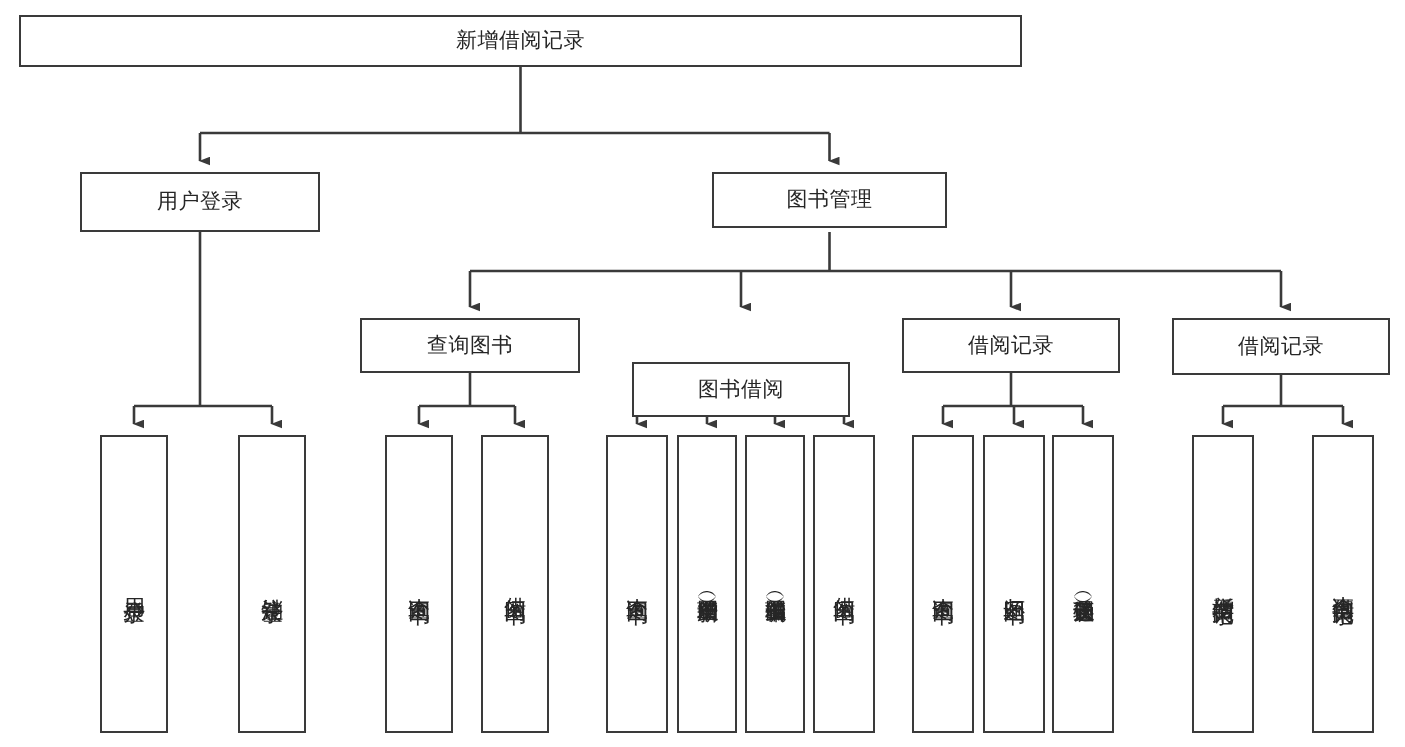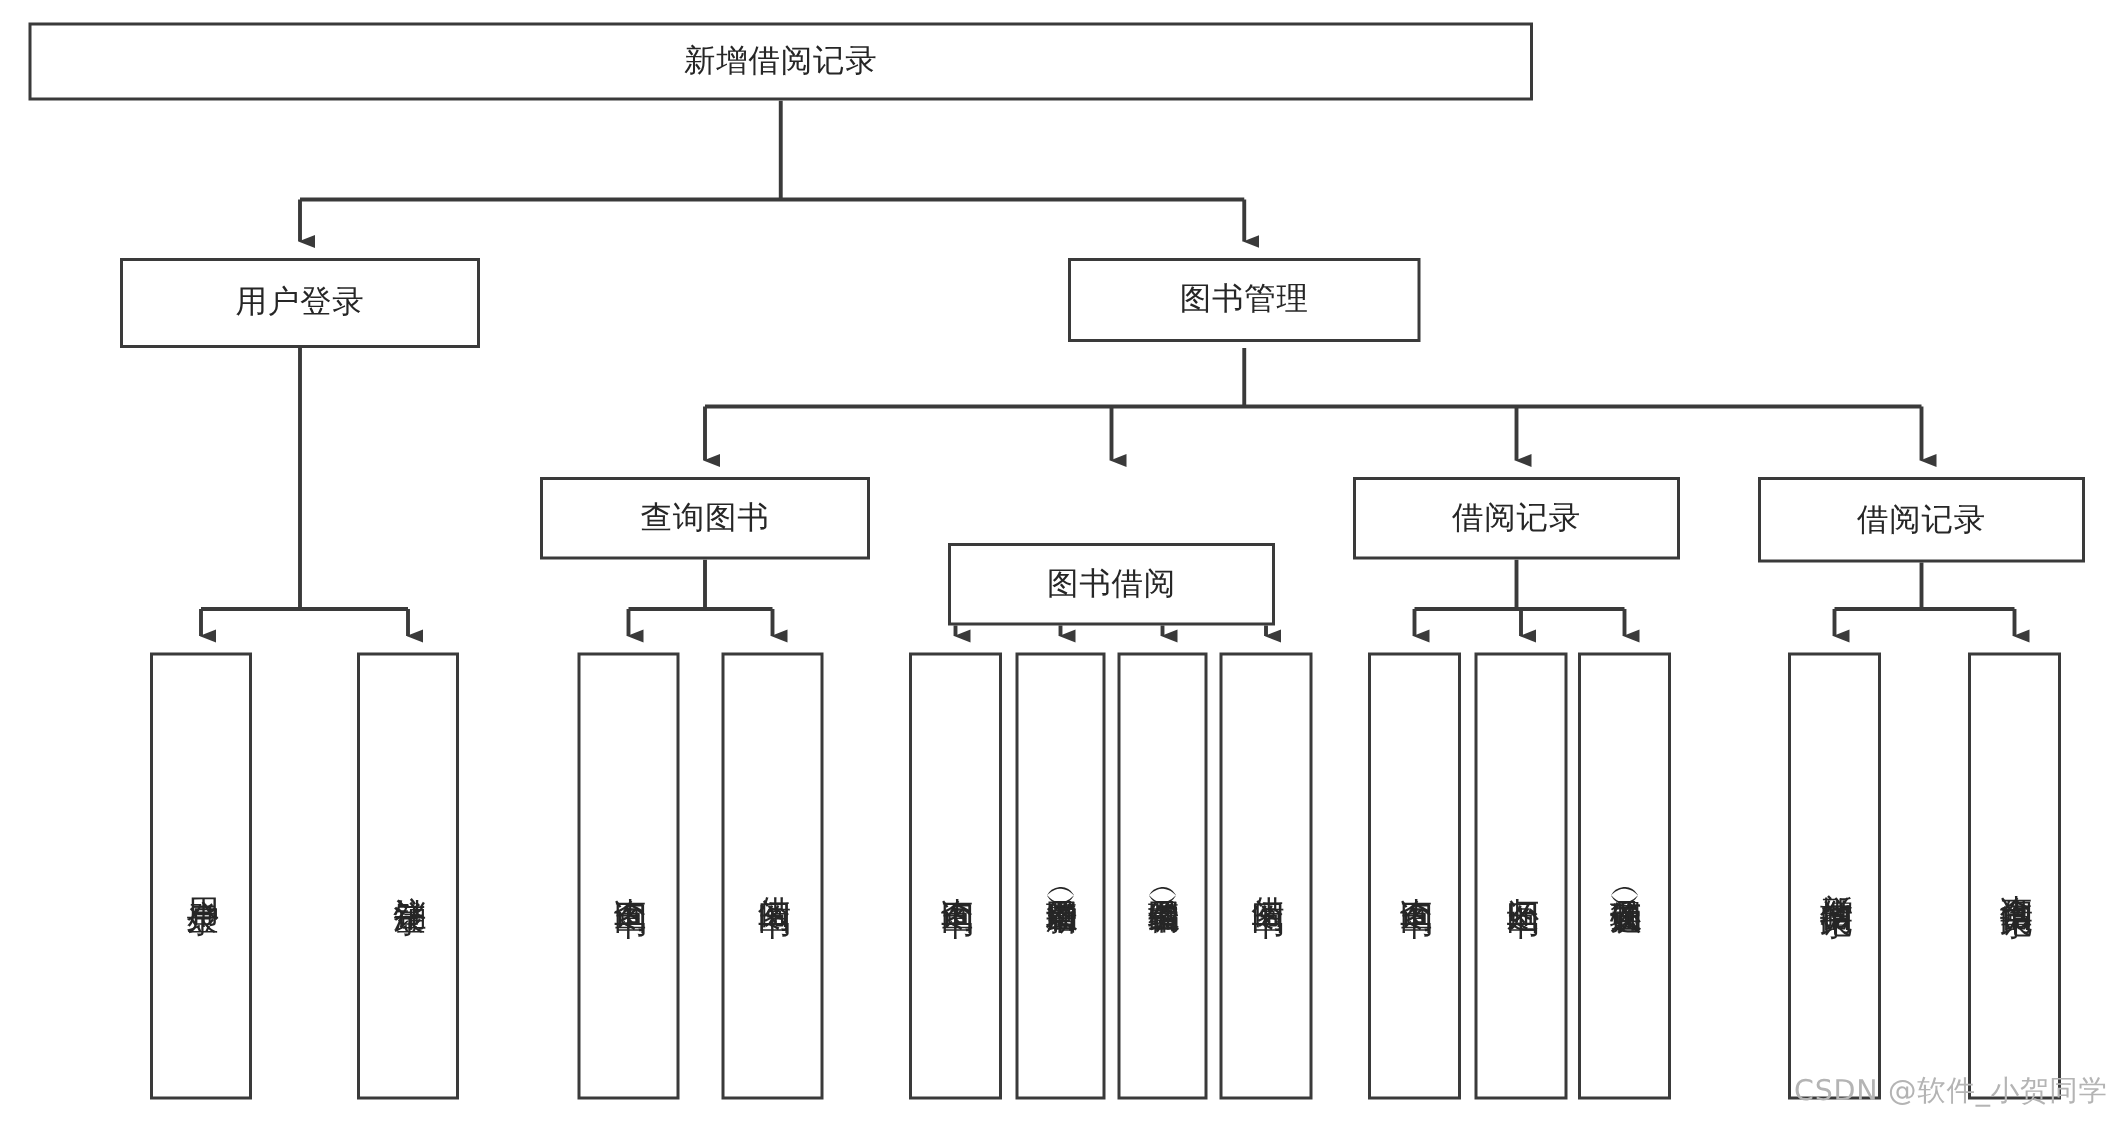--- a/index.html
+++ b/index.html
@@ -172,15 +172,14 @@
     <span class="vlabel">确认归还（管理员）</span>
   </div>
 
   <div class="node vert" style="left:1192px;top:435px;width:62px;height:298px;">
     <span class="vlabel">新增借阅记录</span>
   </div>
   <div class="node vert" style="left:1312px;top:435px;width:62px;height:298px;">
     <span class="vlabel">查询借阅记录</span>
   </div>
 
-  <div class="watermark" style="left:1196px;top:714px;">CSDN @软件_小贺同学</div>
 
 </div>
 
 </body></html>

